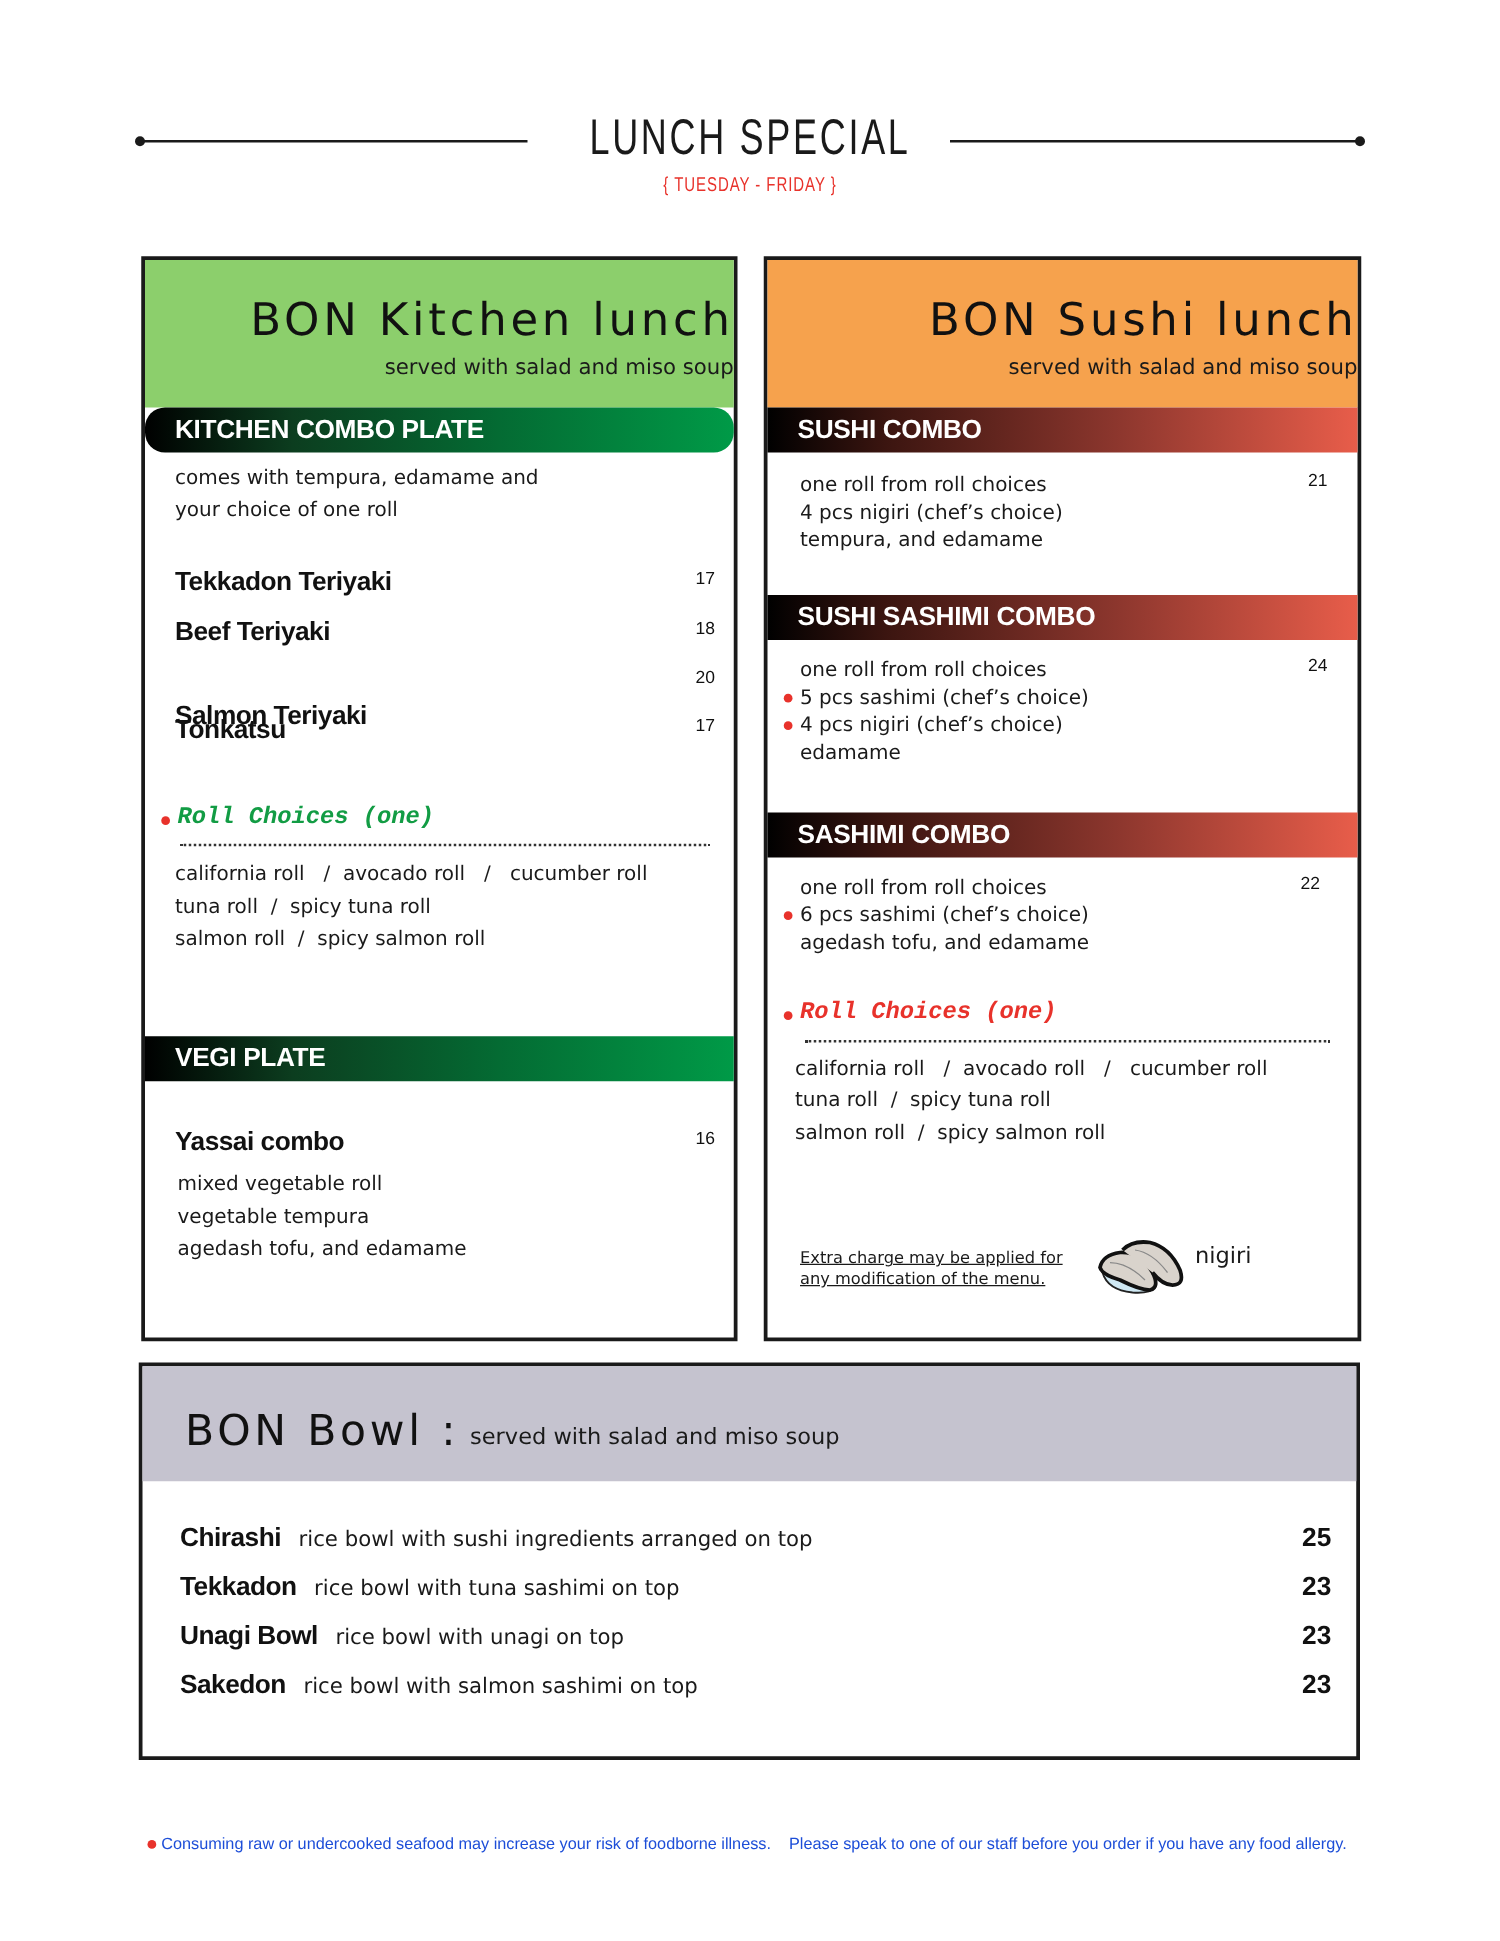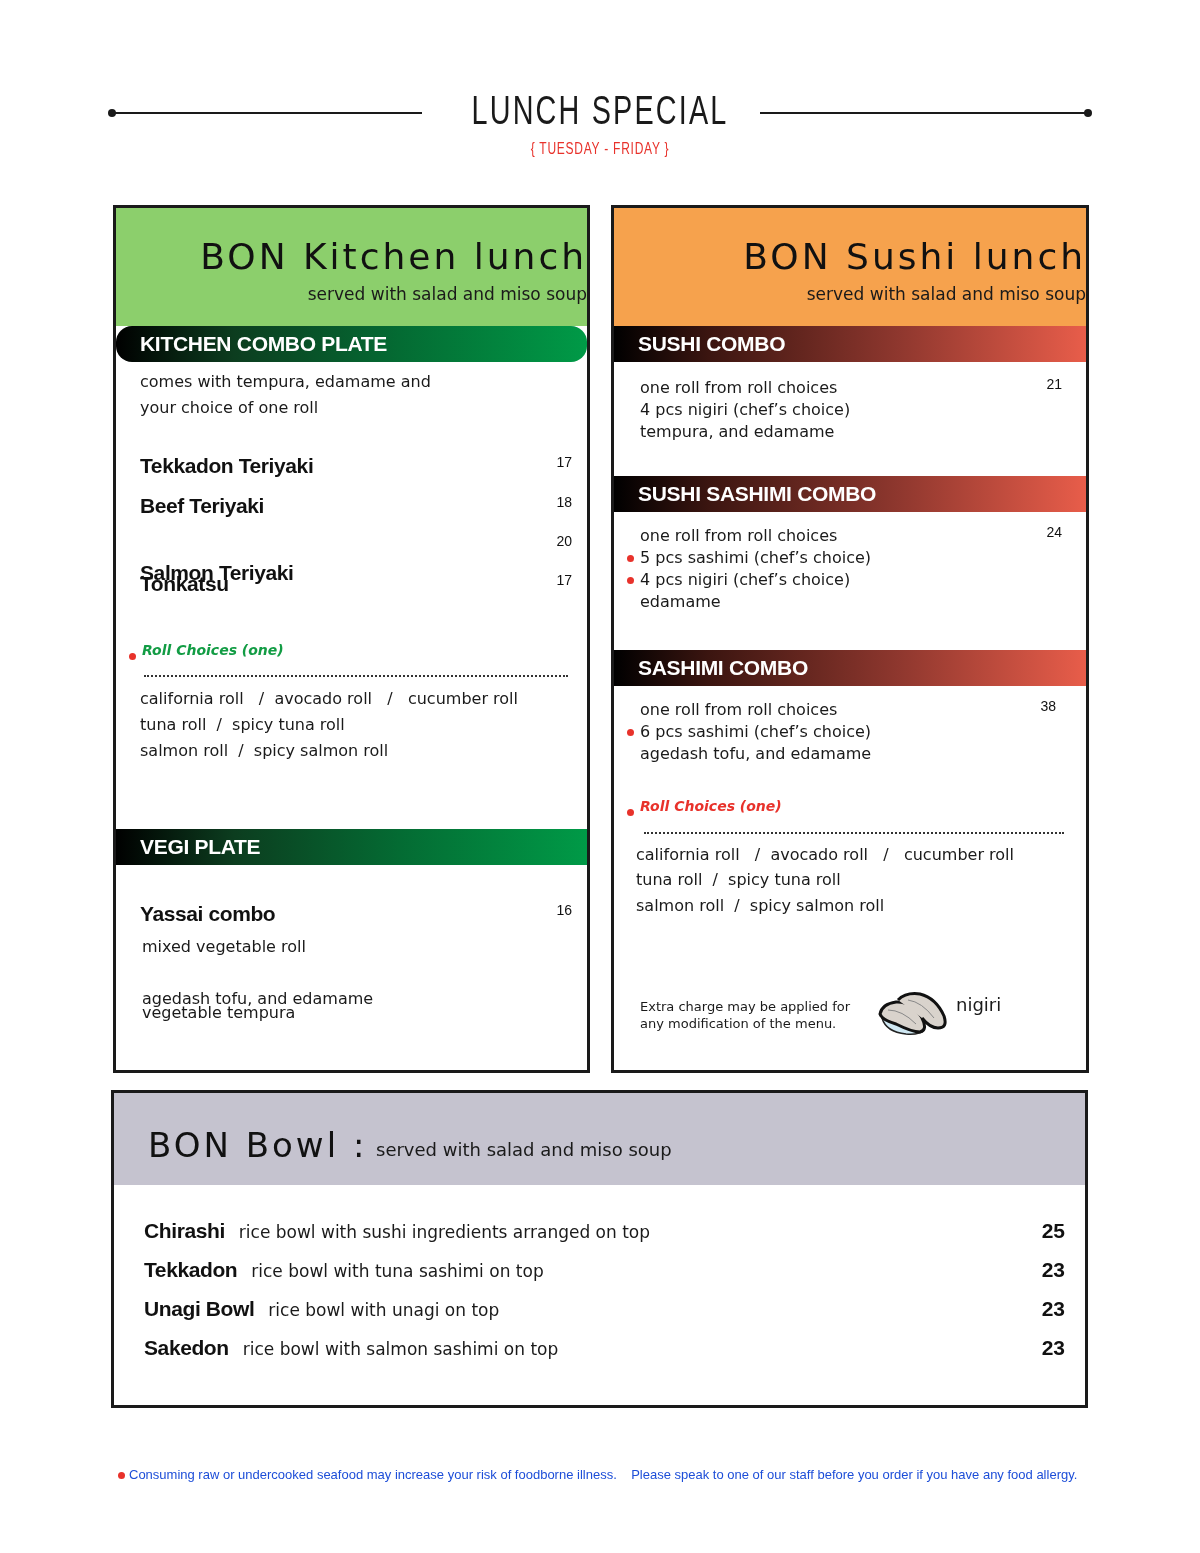--- a/index.html
+++ b/index.html
@@ -43,41 +43,41 @@
     font-family: "Liberation Sans", sans-serif; font-weight: bold; font-size: 21px;
     line-height: 36px; padding-left: 24px; letter-spacing: -0.3px;
   }
   .band.green { background: linear-gradient(to right, #000000 0%, #0c3d1f 25%, #046b33 60%, #009a47 100%); }
   .band.red { background: linear-gradient(to right, #000000 0%, #3b1510 20%, #8e372e 60%, #e85d4a 100%); }
 
   .txt { position: absolute; font-size: 16px; color: #1a1a1a; white-space: nowrap; }
   .item-name { position: absolute; font-family: "Liberation Sans", sans-serif; font-weight: bold; font-size: 21px; color: #111; letter-spacing: -0.4px; }
   .price { position: absolute; font-family: "Liberation Sans", sans-serif; font-weight: normal; font-size: 14px; color: #111; }
   .bullet { position: absolute; width: 7px; height: 7px; border-radius: 50%; background: #e8322b; }
-  .roll-head { position: absolute; font-size: 14px; font-style: italic; font-weight: bold; white-space: nowrap; }
+  .roll-head { position: absolute; font-size: 19px; font-style: italic; font-weight: bold; white-space: nowrap; font-family: Liberation Mono, monospace; }
   .roll-head.green { color: #129c44; }
   .roll-head.red { color: #e8322b; }
   .dash { position: absolute; height: 0; border-top: 2px dotted #333; }
 
   
   .bowl { position: absolute; left: 111px; top: 1090px; width: 977px; height: 318px; border: 3px solid #1a1a1a; background: #fff; }
   .bowl-head { position: absolute; left: 0; top: 0; right: 0; height: 92px; background: #c5c3cf; }
   .bowl-title { position: absolute; left: 34px; top: 32px; font-size: 34px; letter-spacing: 3px; color: #111; }
   .bowl-sub { position: absolute; left: 262px; top: 46px; font-size: 18px; color: #1a1a1a; }
   .bowl-row { position: absolute; left: 30px; right: 20px; height: 30px; }
   .bowl-row .b-name { font-family: "Liberation Sans", sans-serif; font-weight: bold; font-size: 21px; color: #111; letter-spacing: -0.4px; }
   .bowl-row .b-desc { font-size: 17px; color: #1a1a1a; margin-left: 14px; }
   .bowl-row .b-price { position: absolute; right: 0; top: 0; font-family: "Liberation Sans", sans-serif; font-weight: bold; font-size: 21px; color: #111; }
 
   .footnote { position: absolute; left: 118px; top: 1467px; font-family: "Liberation Sans", sans-serif; font-size: 13px; color: #1d4ed8; white-space: nowrap; }
   .footnote .bullet { left: 0; top: 5px; }
   .footnote span.ft { margin-left: 11px; }
 
   .nigiri-label { position: absolute; font-size: 18px; color: #1a1a1a; }
-  .small { font-size: 13px; line-height: 17px; }
+  .small { font-size: 13px; line-height: 17px; text-decoration: underline; }
 </style>
 </head>
 <body>
 
 <div class="page-header">
   <div class="rule left"></div>
   <div class="dot left"></div>
   <div class="rule right"></div>
   <div class="dot right"></div>
   <div class="title">LUNCH SPECIAL</div>
@@ -108,21 +108,21 @@
   <div class="roll-head green" style="left:26px; top:434px;">Roll Choices (one)</div>
   <div class="dash" style="left:28px; width:424px; top:467px;"></div>
   <div class="txt" style="left:24px; top:481px; white-space:pre;">california roll   /  avocado roll   /   cucumber roll</div>
   <div class="txt" style="left:24px; top:507px; white-space:pre;">tuna roll  /  spicy tuna roll</div>
   <div class="txt" style="left:24px; top:533px; white-space:pre;">salmon roll  /  spicy salmon roll</div>
 
   <div class="band green" style="top:621px;">VEGI PLATE</div>
   <div class="item-name" style="left:24px; top:694px;">Yassai combo</div>
   <div class="price" style="right:15px; top:694px;">16</div>
   <div class="txt" style="left:26px; top:729px;">mixed vegetable roll</div>
-  <div class="txt" style="left:26px; top:755px;margin-top:40px;">vegetable tempura</div>
+  <div class="txt" style="left:26px; top:755px;">vegetable tempura</div>
   <div class="txt" style="left:26px; top:781px;">agedash tofu, and edamame</div>
 </div>
 
 <div class="card sushi">
   <div class="card-head">
     <div class="card-title">BON Sushi lunch</div>
     <div class="card-sub">served with salad and miso soup</div>
   </div>
 
   <div class="band red" style="top:118px;">SUSHI COMBO</div>
@@ -134,21 +134,21 @@
   <div class="band red" style="top:268px;">SUSHI SASHIMI COMBO</div>
   <div class="price" style="right:24px; top:316px;">24</div>
   <div class="txt" style="left:26px; top:318px;">one roll from roll choices</div>
   <div class="bullet" style="left:13px; top:347px;"></div>
   <div class="txt" style="left:26px; top:340px;">5 pcs sashimi (chef’s choice)</div>
   <div class="bullet" style="left:13px; top:369px;"></div>
   <div class="txt" style="left:26px; top:362px;">4 pcs nigiri (chef’s choice)</div>
   <div class="txt" style="left:26px; top:384px;">edamame</div>
 
   <div class="band red" style="top:442px;">SASHIMI COMBO</div>
-  <div class="price" style="right:30px; top:490px;">38</div>
+  <div class="price" style="right:30px; top:490px;">22</div>
   <div class="txt" style="left:26px; top:492px;">one roll from roll choices</div>
   <div class="bullet" style="left:13px; top:521px;"></div>
   <div class="txt" style="left:26px; top:514px;">6 pcs sashimi (chef’s choice)</div>
   <div class="txt" style="left:26px; top:536px;">agedash tofu, and edamame</div>
 
   <div class="bullet" style="left:13px; top:601px;"></div>
   <div class="roll-head red" style="left:26px; top:590px;">Roll Choices (one)</div>
   <div class="dash" style="left:30px; width:420px; top:624px;"></div>
   <div class="txt" style="left:22px; top:637px; white-space:pre;">california roll   /  avocado roll   /   cucumber roll</div>
   <div class="txt" style="left:22px; top:662px; white-space:pre;">tuna roll  /  spicy tuna roll</div>

